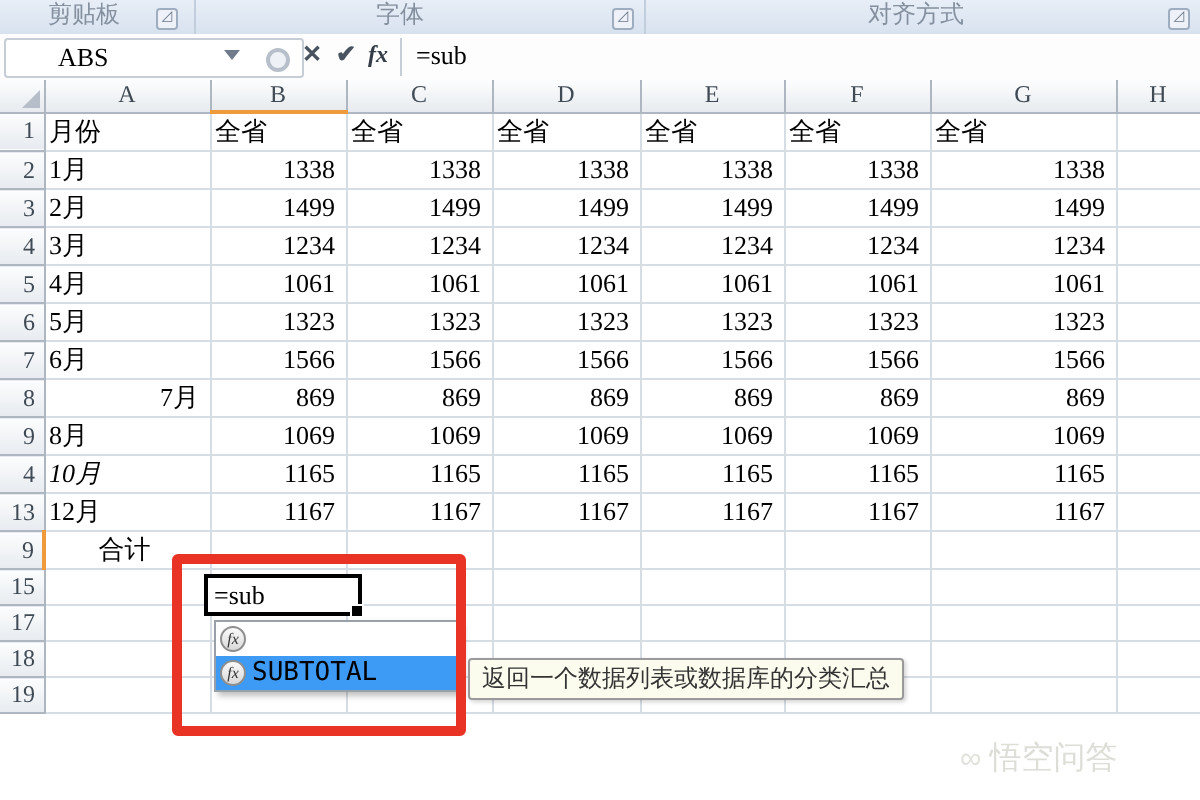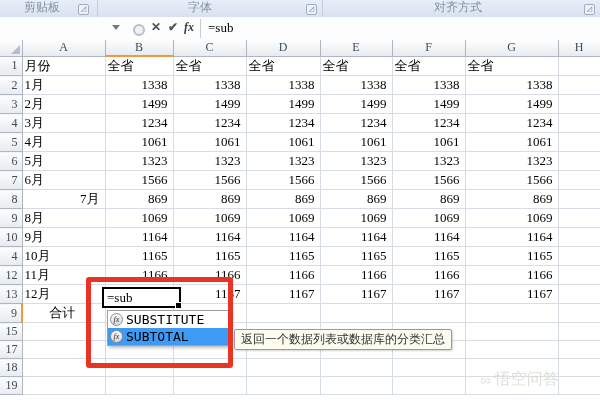--- a/index.html
+++ b/index.html
@@ -89,20 +89,21 @@
   <span class="launcher" style="left:78px">◿</span>
   <span class="ribbon-sep" style="left:97px"></span>
   <span class="ribbon-label rl-font">字体</span>
   <span class="launcher" style="left:306px">◿</span>
   <span class="ribbon-sep" style="left:322px"></span>
   <span class="ribbon-label rl-align">对齐方式</span>
   <span class="launcher" style="left:584px">◿</span>
 </div>
 
 <div class="fbar">
+  <div class="namebox serif">ABS</div>
   <div class="nb-arrow"></div>
   <div class="fb-circle"></div>
   <span class="fb-btn fb-cancel">✕</span>
   <span class="fb-btn fb-enter">✔</span>
   <span class="fb-btn fb-fx">fx</span>
   <span class="fb-sep"></span>
   <span class="fb-formula serif">=sub</span>
 </div>
 
 <table class="sheet serif">
@@ -226,50 +227,28 @@
         <td style="text-align: left;">8月</td>
         <td style="text-align: right;">1069</td>
         <td style="text-align: right;">1069</td>
         <td style="text-align: right;">1069</td>
         <td style="text-align: right;">1069</td>
         <td style="text-align: right;">1069</td>
         <td style="text-align: right;">1069</td>
         <td style="text-align: right;"></td>
       </tr>
       <tr>
-        <th>10</th>
-        <td style="text-align: left;">9月</td>
-        <td style="text-align: right;">1164</td>
-        <td style="text-align: right;">1164</td>
-        <td style="text-align: right;">1164</td>
-        <td style="text-align: right;">1164</td>
-        <td style="text-align: right;">1164</td>
-        <td style="text-align: right;">1164</td>
-        <td style="text-align: right;"></td>
-      </tr>
-      <tr>
         <th>4</th>
-        <td style="text-align: left;">10月</td>
-        <td style="text-align: right;">1165</td>
-        <td style="text-align: right;">1165</td>
-        <td style="text-align: right;">1165</td>
-        <td style="text-align: right;">1165</td>
-        <td style="text-align: right;">1165</td>
-        <td style="text-align: right;">1165</td>
-        <td style="text-align: right;"></td>
-      </tr>
-      <tr>
-        <th>12</th>
-        <td style="text-align: left;">11月</td>
-        <td style="text-align: right;">1166</td>
-        <td style="text-align: right;">1166</td>
-        <td style="text-align: right;">1166</td>
-        <td style="text-align: right;">1166</td>
-        <td style="text-align: right;">1166</td>
-        <td style="text-align: right;">1166</td>
+        <td style="text-align: left; font-style: italic;">10月</td>
+        <td style="text-align: right;">1165</td>
+        <td style="text-align: right;">1165</td>
+        <td style="text-align: right;">1165</td>
+        <td style="text-align: right;">1165</td>
+        <td style="text-align: right;">1165</td>
+        <td style="text-align: right;">1165</td>
         <td style="text-align: right;"></td>
       </tr>
       <tr>
         <th>13</th>
         <td style="text-align: left;">12月</td>
         <td style="text-align: right;">1167</td>
         <td style="text-align: right;">1167</td>
         <td style="text-align: right;">1167</td>
         <td style="text-align: right;">1167</td>
         <td style="text-align: right;">1167</td>
@@ -332,21 +311,20 @@
         <td style="text-align: right;"></td>
       </tr>
     </tbody>
 </table>
 
 <div class="edit-cell serif">=sub</div>
 
 <div class="dropdown">
   <div class="dd-item">
     <span class="fx-badge">fx</span>
-    <span>SUBSTITUTE</span>
   </div>
   <div class="dd-item sel">
     <span class="fx-badge">fx</span>
     <span>SUBTOTAL</span>
   </div>
 </div>
 
 <div class="tooltip">返回一个数据列表或数据库的分类汇总</div>
 
 <div class="red-box"></div>

